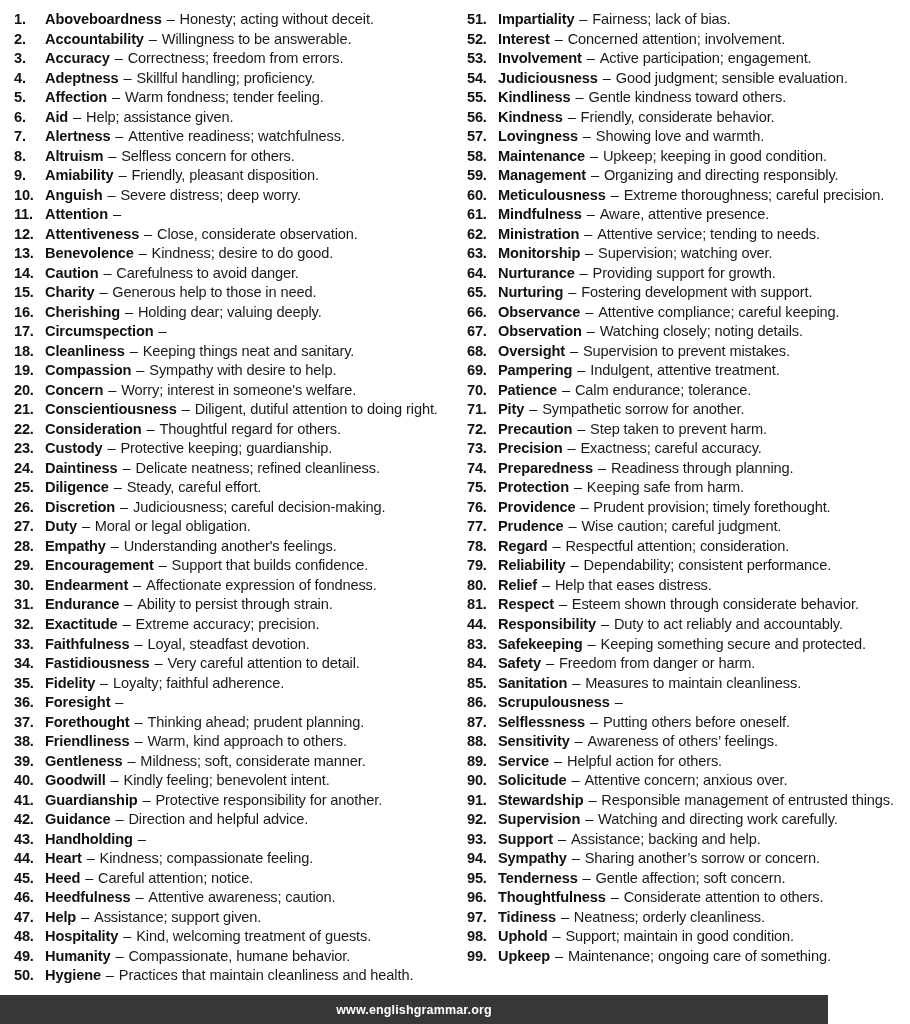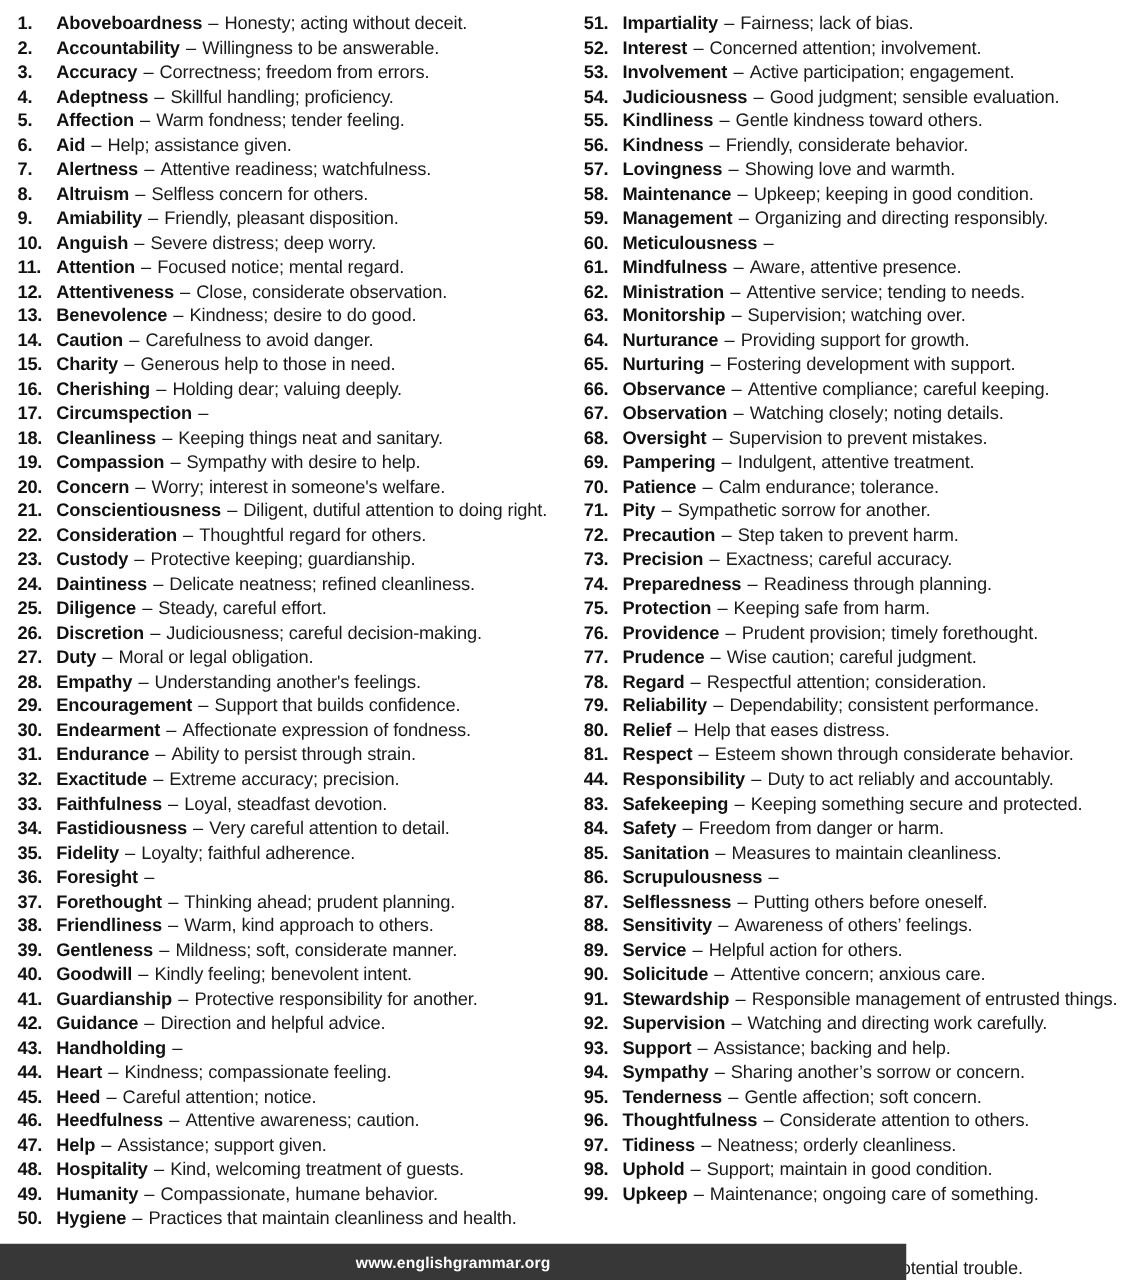--- a/index.html
+++ b/index.html
@@ -90,21 +90,21 @@
 
   .def {
     font-weight: normal;
     color: #1a1a1a;
   }
 
   #footer-bar {
     position: absolute;
     left: 0;
     top: 995px;
-    width: 725px;
+    width: 828px;
     height: 29px;
     background: #373737;
     display: flex;
     align-items: center;
     justify-content: center;
   }
 
   #footer-bar .site {
     color: #ffffff;
     font-size: 12.5px;
@@ -176,21 +176,20 @@
           <li class="word-item">
             <span class="num">10.</span>
             <span class="term">Anguish</span>
             <span class="dash">&nbsp;–&nbsp;</span>
             <span class="def">Severe distress; deep worry.</span>
           </li>
           <li class="word-item">
             <span class="num">11.</span>
             <span class="term">Attention</span>
             <span class="dash">&nbsp;–&nbsp;</span>
-            <span class="def">Focused notice; mental regard.</span>
           </li>
           <li class="word-item">
             <span class="num">12.</span>
             <span class="term">Attentiveness</span>
             <span class="dash">&nbsp;–&nbsp;</span>
             <span class="def">Close, considerate observation.</span>
           </li>
           <li class="word-item">
             <span class="num">13.</span>
             <span class="term">Benevolence</span>
@@ -471,20 +470,21 @@
           <li class="word-item">
             <span class="num">59.</span>
             <span class="term">Management</span>
             <span class="dash">&nbsp;–&nbsp;</span>
             <span class="def">Organizing and directing responsibly.</span>
           </li>
           <li class="word-item">
             <span class="num">60.</span>
             <span class="term">Meticulousness</span>
             <span class="dash">&nbsp;–&nbsp;</span>
+            <span class="def">Extreme thoroughness; careful precision.</span>
           </li>
           <li class="word-item">
             <span class="num">61.</span>
             <span class="term">Mindfulness</span>
             <span class="dash">&nbsp;–&nbsp;</span>
             <span class="def">Aware, attentive presence.</span>
           </li>
           <li class="word-item">
             <span class="num">62.</span>
             <span class="term">Ministration</span>
@@ -649,21 +649,21 @@
           <li class="word-item">
             <span class="num">89.</span>
             <span class="term">Service</span>
             <span class="dash">&nbsp;–&nbsp;</span>
             <span class="def">Helpful action for others.</span>
           </li>
           <li class="word-item">
             <span class="num">90.</span>
             <span class="term">Solicitude</span>
             <span class="dash">&nbsp;–&nbsp;</span>
-            <span class="def">Attentive concern; anxious care.</span>
+            <span class="def">Attentive concern; anxious over.</span>
           </li>
           <li class="word-item">
             <span class="num">91.</span>
             <span class="term">Stewardship</span>
             <span class="dash">&nbsp;–&nbsp;</span>
             <span class="def">Responsible management of entrusted things.</span>
           </li>
           <li class="word-item">
             <span class="num">92.</span>
             <span class="term">Supervision</span>

